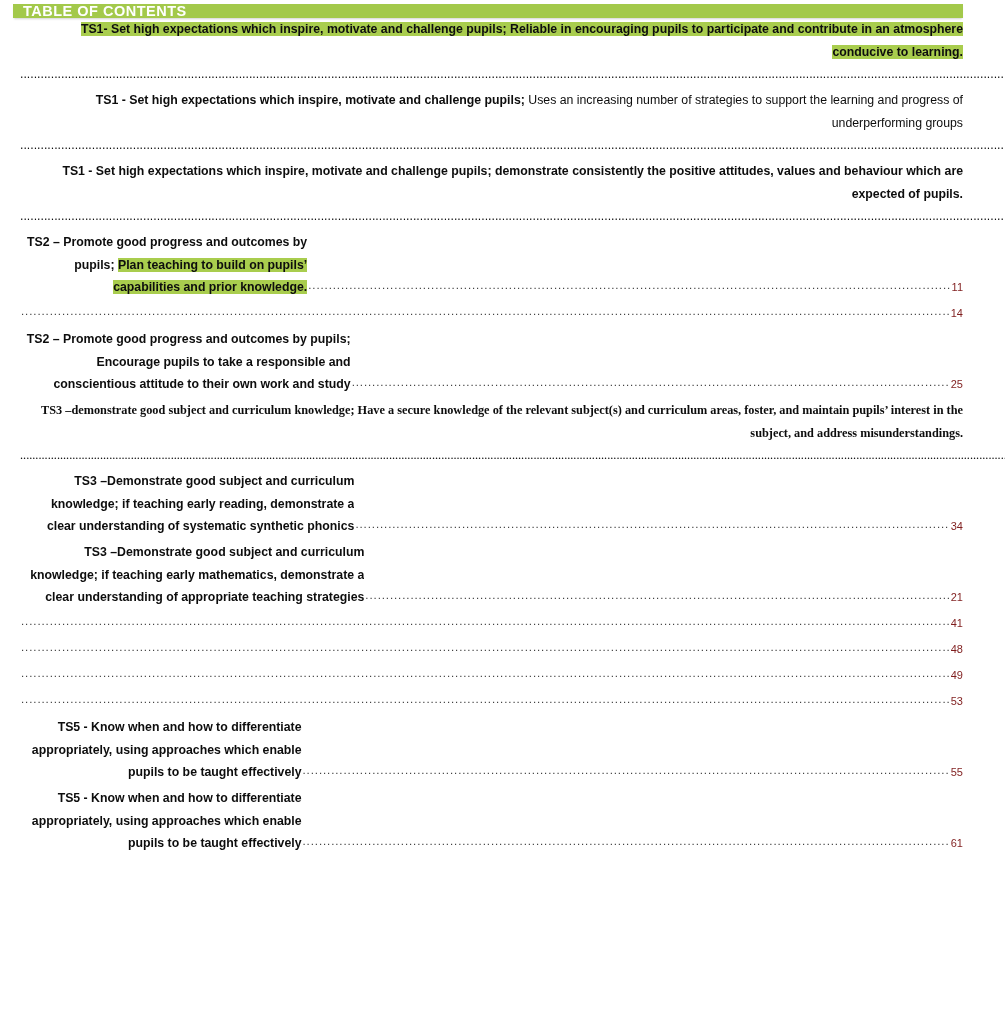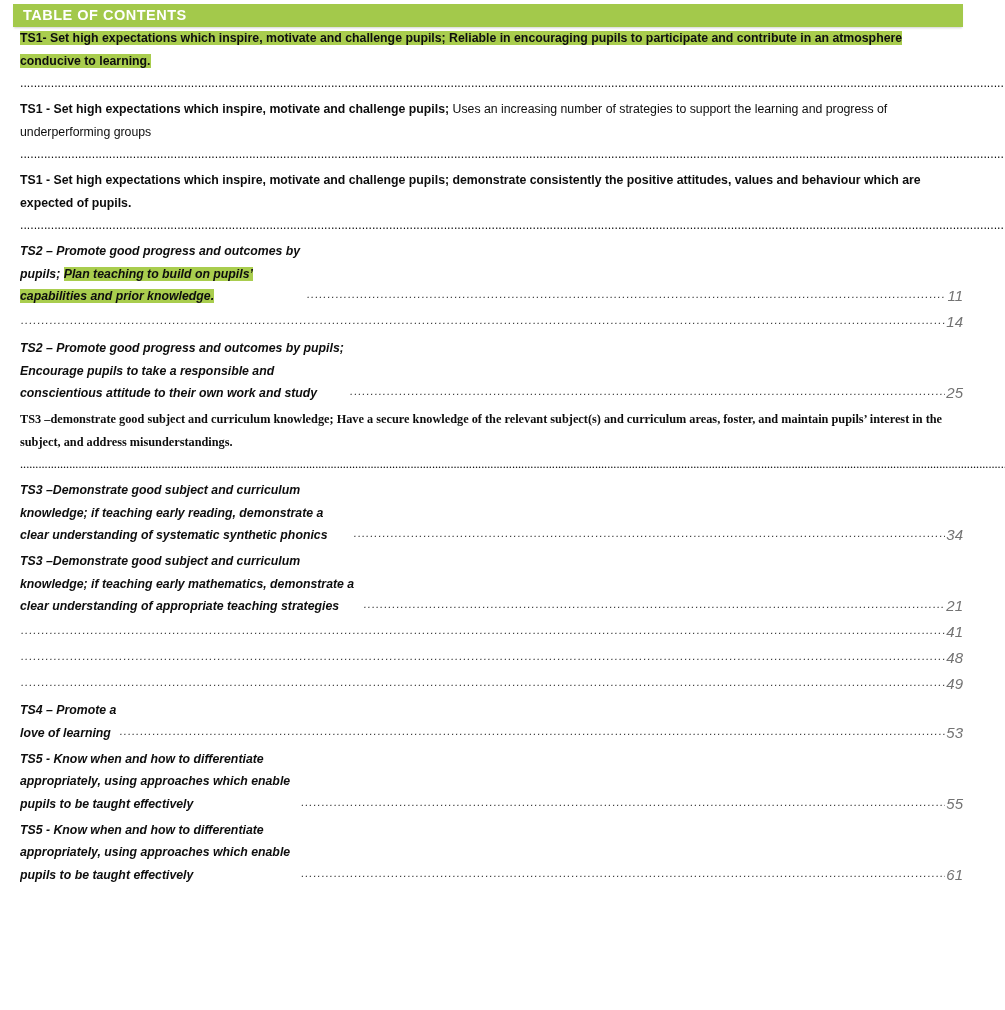--- a/index.html
+++ b/index.html
@@ -22,21 +22,21 @@
   }
 
   
   .toc-header-wrap {
     padding: 4px 0 0 0;
   }
   .toc-header {
     margin-left: 13px;
     margin-right: 42px;
     background: #a3c94b;
-    height: 23px;
+    height: 14px;
     display: flex;
     align-items: center;
     box-shadow: 0 2px 2px -1px rgba(0,0,0,0.18);
   }
   .toc-header-title {
     color: #ffffff;
     font-size: 14.5px;
     font-weight: bold;
     letter-spacing: 0.5px;
     padding-left: 10px;
@@ -49,38 +49,37 @@
     padding: 0 42px 0 20px;
     list-style: none;
   }
   .toc-entry {
     position: relative;
     font-size: 12.3px;
     line-height: 22.5px;
     margin: 0 0 3.5px 0;
     padding: 0;
     color: #0d0d0d;
-    text-align: left;
+    text-align: right;
   }
   .toc-entry .text-run {
     white-space: normal;
   }
   .bold { font-weight: bold; }
   .reg  { font-weight: normal; }
   .hl   { background: #a9cd4e; }
   .pageno {
     font-weight: normal;
-    font-size: 15px;
-    color: #737373;
+    font-size: 11px;
+    color: #7f1d1d;
   }
   .row-flex {
     display: flex;
     align-items: flex-end;
     width: 100%;
-    font-style: italic;
   }
   .row-flex .ttl {
     flex: 0 1 auto;
     white-space: nowrap;
     overflow: hidden;
   }
   .row-flex .lead {
     flex: 1 1 auto;
     overflow: hidden;
     white-space: nowrap;
@@ -176,21 +175,20 @@
       </div>
       <div class="toc-entry">
         <div class="row-flex">
           <span class="ttl"><span class="text-run bold"></span></span>
           <span class="lead">.....................................................................................................................................................................................................................................................................................................................................................................................................</span>
           <span class="pg pageno">49</span>
         </div>
       </div>
       <div class="toc-entry">
         <div class="row-flex">
-          <span class="ttl"><span class="text-run bold">TS4 – Promote a love of learning</span></span>
           <span class="lead">.....................................................................................................................................................................................................................................................................................................................................................................................................</span>
           <span class="pg pageno">53</span>
         </div>
       </div>
       <div class="toc-entry">
         <div class="row-flex">
           <span class="ttl"><span class="text-run bold">TS5 - Know when and how to differentiate appropriately, using approaches which enable pupils to be taught effectively </span></span>
           <span class="lead">.....................................................................................................................................................................................................................................................................................................................................................................................................</span>
           <span class="pg pageno">55</span>
         </div>

